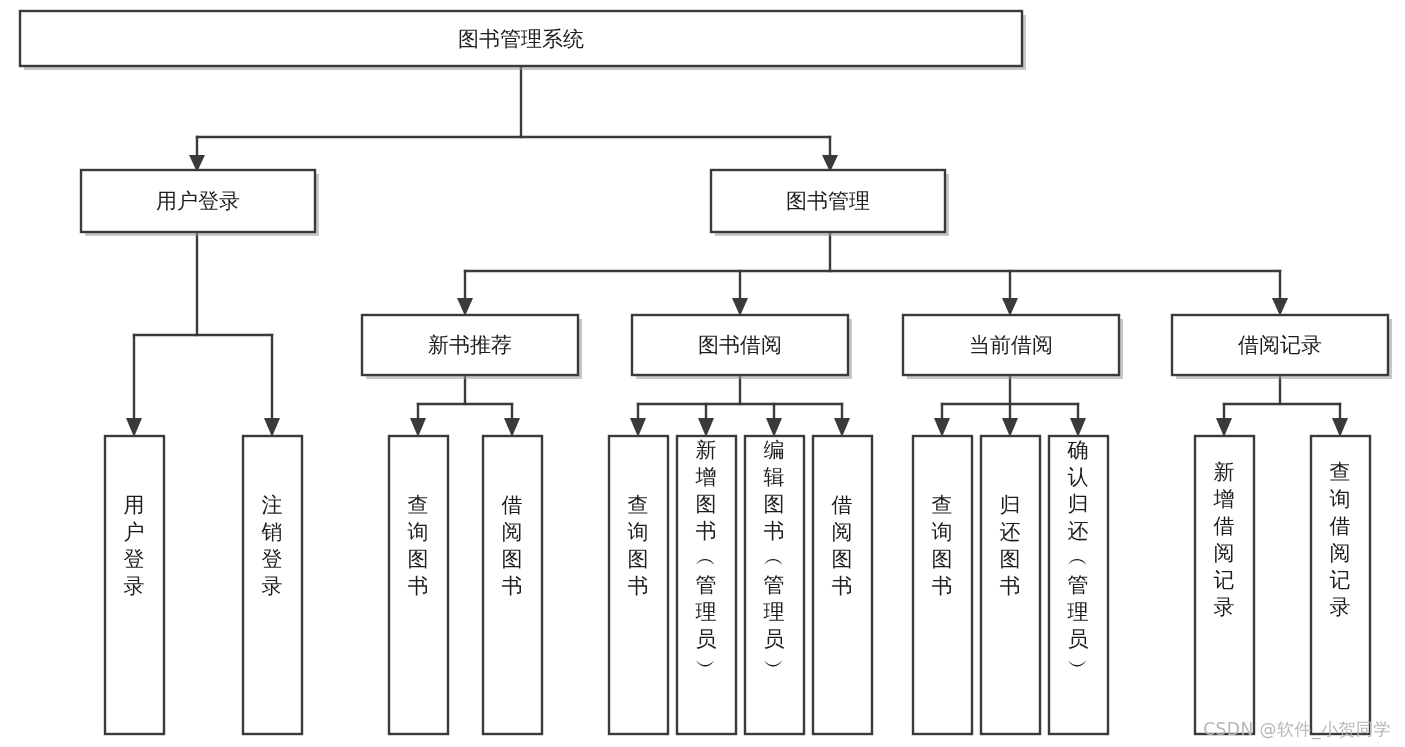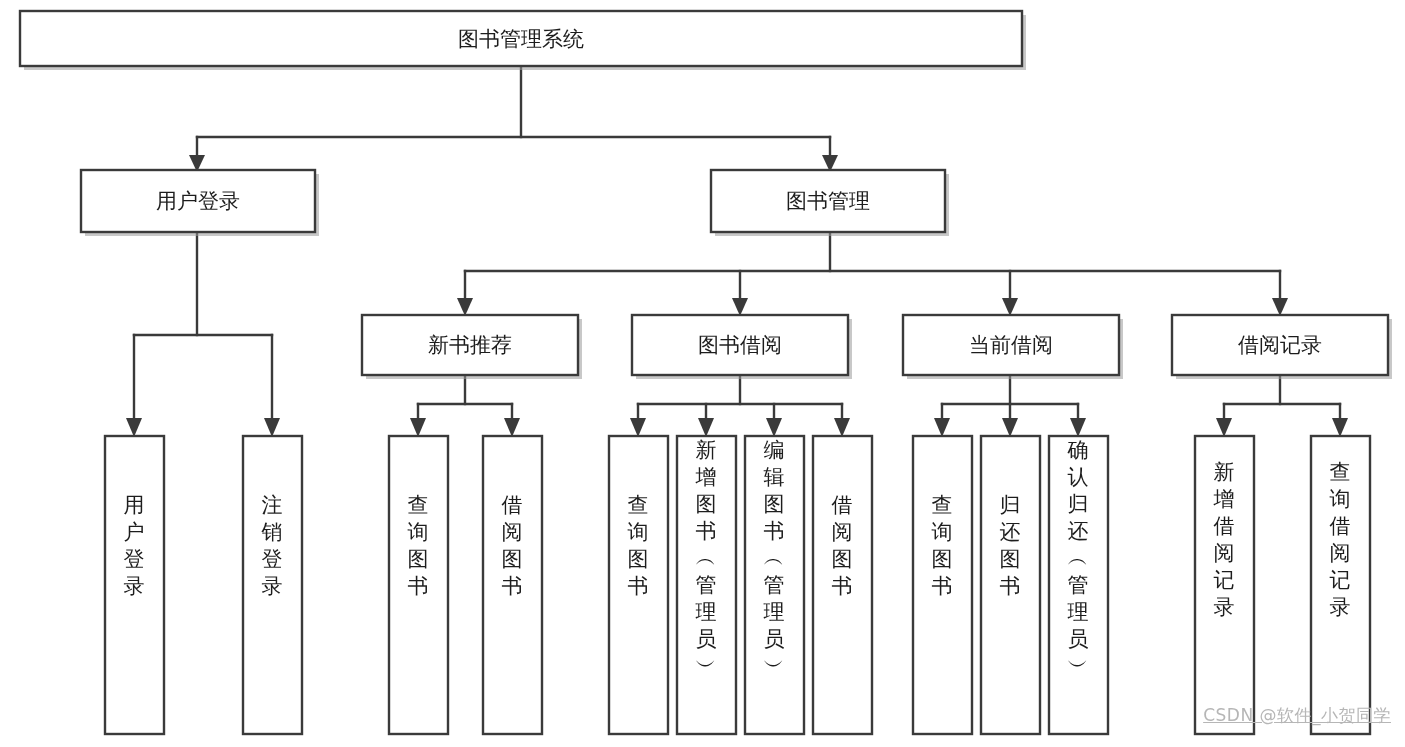--- a/index.html
+++ b/index.html
@@ -52,28 +52,27 @@
   }
   .leaf-label {
     font-family: "DejaVu Sans", "Liberation Sans", sans-serif;
     font-size: 21px;
     fill: #1d1d1d;
     text-anchor: middle;
   }
   .watermark {
     position: absolute;
     right: 14px;
-    bottom: 20px;
+    bottom: 6px;
     font-family: "DejaVu Sans", "Liberation Sans", sans-serif;
     font-size: 17px;
     color: #b6b6b6;
     letter-spacing: 0.5px;
     white-space: nowrap;
     user-select: none;
-    text-decoration: underline;
   }
 </style>
 </head>
 <body>
 
 <div id="diagram-root">
   <svg class="flow" viewBox="0 0 1405 747" xmlns="http://www.w3.org/2000/svg">
 
     <g>
 

